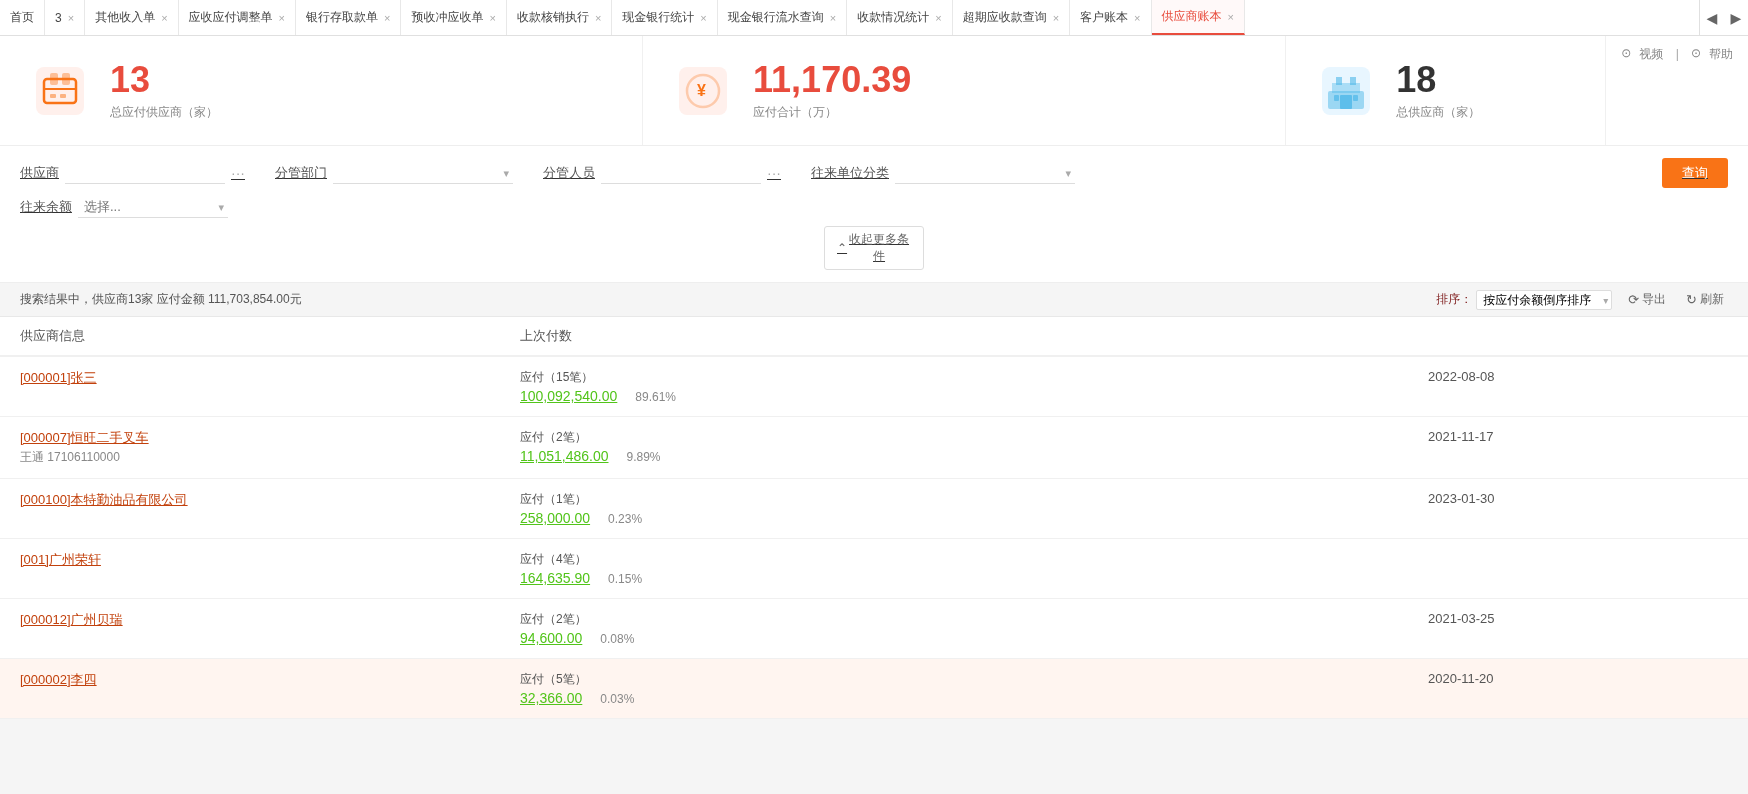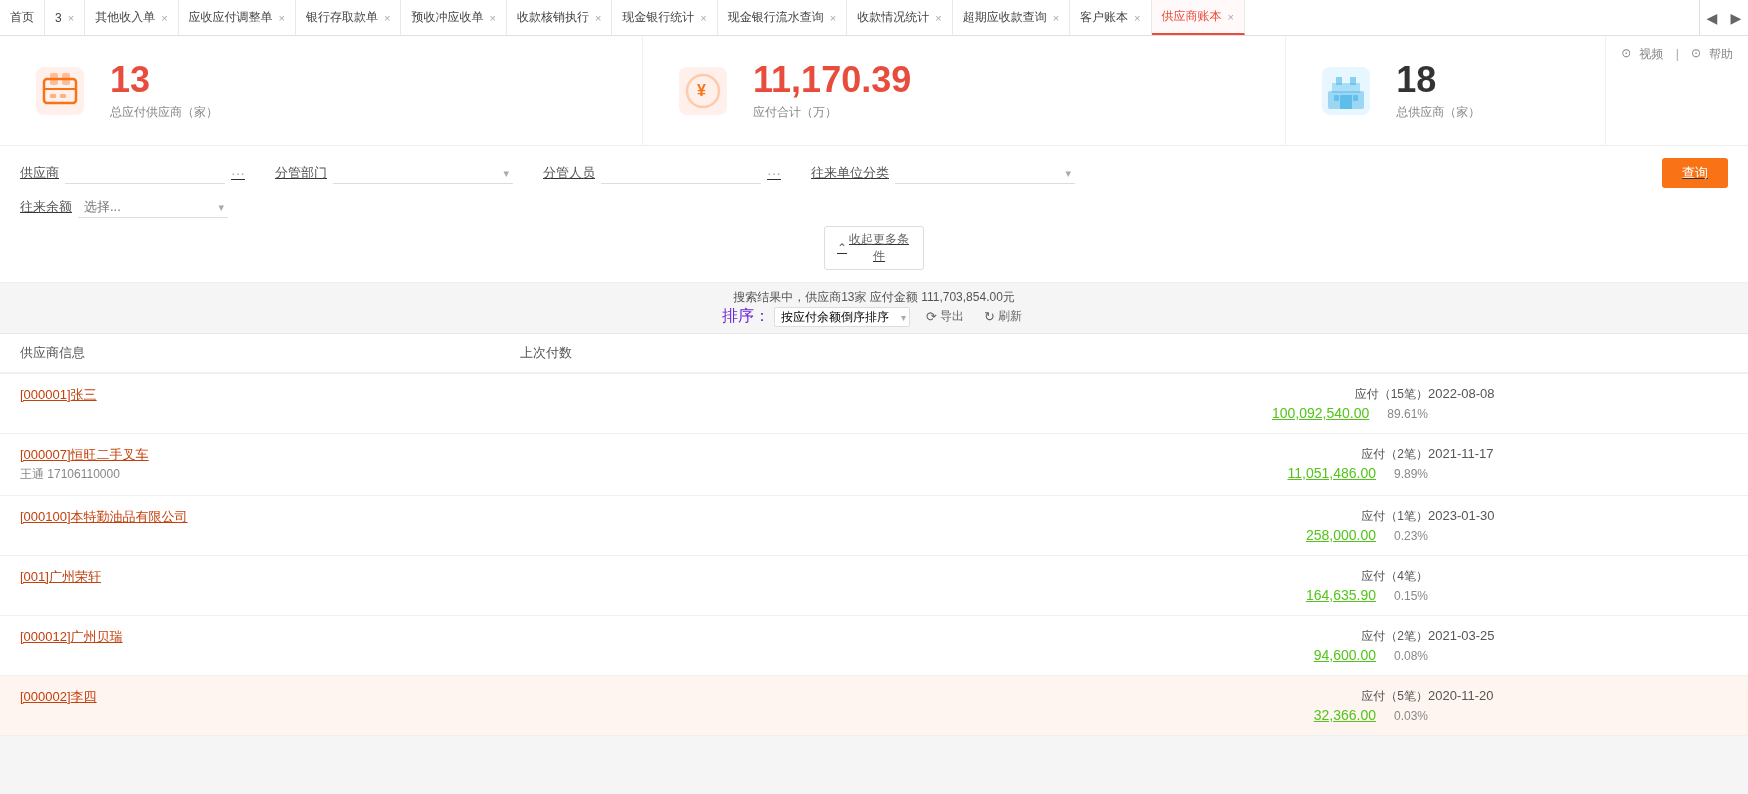--- a/index.html
+++ b/index.html
@@ -78,25 +78,24 @@
       padding: 4px 12px; border: 1px solid #ddd; border-radius: 3px;
       color: #666; font-size: 12px; cursor: pointer; background: #fff;
       margin: 0 auto 4px; width: 100px;
     }
 
     
     .results-bar {
       display: flex; align-items: center; justify-content: space-between;
       background: #f5f5f5; padding: 6px 20px; font-size: 12px; color: #555;
       border-bottom: 1px solid #e8e8e8;
-      flex-direction: column;
     }
     .results-bar-right { display: flex; align-items: center; gap: 12px; }
     .sort-select-wrap { display: flex; align-items: center; gap: 4px; }
-    .sort-label { color: #6d28d9; font-size: 16px; }
+    .sort-label { color: #7f1d1d; font-size: 12px; }
     .sort-select {
       border: 1px solid #ddd; padding: 2px 20px 2px 6px; font-size: 12px;
       background: #fff; cursor: pointer; appearance: none; border-radius: 2px;
     }
     .sort-select-container { position: relative; display: inline-block; }
     .sort-select-container::after {
       content: "▾"; position: absolute; right: 4px; top: 50%; transform: translateY(-50%);
       color: #aaa; font-size: 10px; pointer-events: none;
     }
     .action-btn {
@@ -112,21 +111,21 @@
       font-size: 13px; color: #555; font-weight: 500;
     }
     .table-row {
       display: grid; grid-template-columns: 500px 1fr 300px;
       padding: 12px 20px; border-bottom: 1px solid #f0f0f0;
       align-items: start; min-height: 56px;
     }
     .table-row.highlighted { background: #fff5f0; }
     .supplier-link { color: #c2410c; text-decoration: underline; cursor: pointer; font-size: 13px; }
     .supplier-sub { color: #888; font-size: 12px; margin-top: 2px; }
-    .tx-info { display: flex; flex-direction: column; gap: 2px; align-items: flex-end; }
+    .tx-info { display: flex; flex-direction: column; gap: 2px; }
     .tx-label { font-size: 12px; color: #555; }
     .tx-amount { color: #52c41a; font-size: 14px; font-weight: 500; text-decoration: underline; cursor: pointer; }
     .tx-percent { font-size: 12px; color: #888; margin-left: 10px; }
     .tx-row { display: flex; align-items: baseline; gap: 8px; }
     .last-pay { font-size: 13px; color: #555; }
 
     
     ::-webkit-scrollbar { width: 6px; height: 6px; }
     ::-webkit-scrollbar-track { background: #f5f5f5; }
     ::-webkit-scrollbar-thumb { background: #ccc; border-radius: 3px; }

